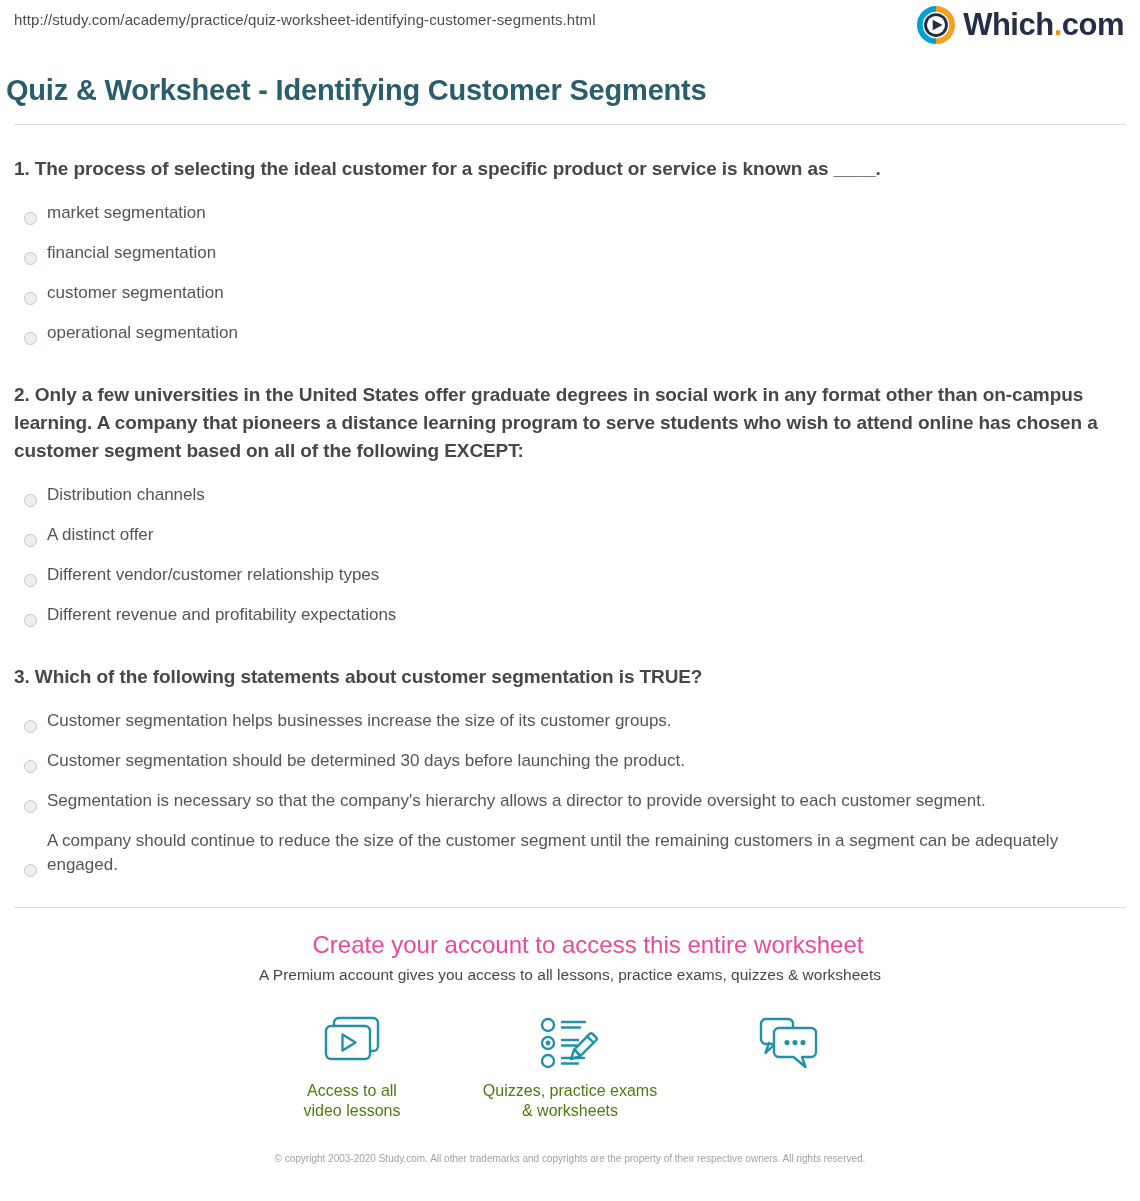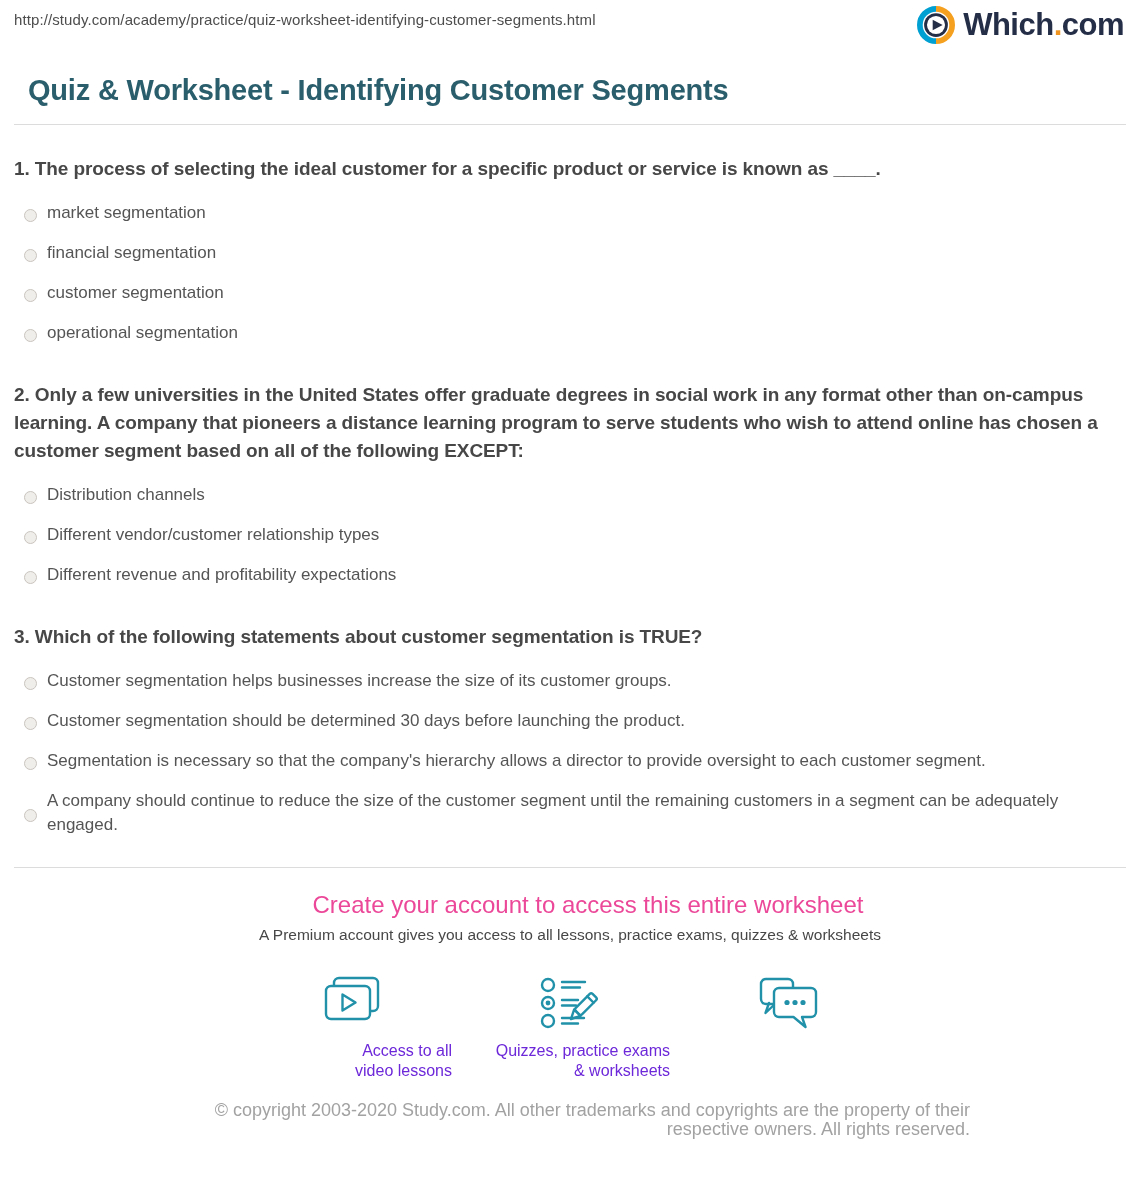--- a/index.html
+++ b/index.html
@@ -15,54 +15,54 @@
   
   .header { position: relative; height: 58px; }
   .url { position: absolute; left: 14px; top: 11px; font-size: 15px; color: #4d4d4d; letter-spacing: 0.1px; }
   .logo { position: absolute; right: 16px; top: 6px; display: flex; align-items: center; }
   .logo-icon { width: 38px; height: 38px; margin-right: 8px; }
   .logo-text { font-size: 31px; font-weight: bold; color: #252e47; letter-spacing: -0.5px; }
   .logo-dot { color: #ef951f; }
 
   
   h1.title {
-    margin: 16px 14px 0 28px;
+    margin: 16px 14px 0 6px;
     font-size: 29px; line-height: 32px; font-weight: bold;
     color: #2a5e6c; letter-spacing: -0.2px;
   }
   .divider { border: none; border-top: 1px solid #dcdcdc; margin: 18px 14px 0 14px; }
 
   
   .questions { margin: 12px 14px; }
   .question { margin-top: 28px; }
   .question:first-child { margin-top: 30px; }
   .q-text { font-size: 19px; font-weight: bold; color: #474747; line-height: 28px; max-width: 1110px; letter-spacing: -0.1px; }
   .options { margin-top: 10px; }
-  .option { display: flex; align-items: center; padding: 8px 0 8px 10px; cursor: pointer; }
+  .option { display: flex; align-items: flex-end; padding: 8px 0 8px 10px; cursor: pointer; }
   .radio {
     flex: 0 0 13px; width: 13px; height: 13px; margin: 5px 0 0 0;
     border: 1px solid #c9c4be; border-radius: 50%;
     background: #f0eeeb;
   }
   .option-label { margin-left: 10px; font-size: 17px; color: #555; line-height: 24px; max-width: 1040px; }
 
   
   .cta { text-align: center; }
   .cta-divider { border: none; border-top: 1px solid #dcdcdc; margin: 22px 14px 0 14px; }
   .cta-heading { margin-top: 22px; font-size: 24px; font-weight: normal; color: #ec4899; line-height: 30px; padding-left: 36px; }
   .cta-sub { margin-top: 5px; font-size: 15.5px; color: #474747; line-height: 20px; }
 
   .features { display: flex; justify-content: center; gap: 18px; margin-top: 30px; }
   .feature { width: 200px; text-align: center; }
   .feature-icon { height: 54px; display: flex; justify-content: center; align-items: flex-start; }
   .feature-icon svg { stroke: #2191a9; }
-  .feature-label { margin-top: 12px; font-size: 16px; color: #6d28d9; line-height: 20px; text-align: right; }
-
-  
-  .footer { margin: 20px auto 0 auto; max-width: 800px; text-align: right; font-size: 18px; color: #a2a2a2; line-height: 19px; }
+  .feature-label { margin-top: 12px; font-size: 16px; color: #4d7c0f; line-height: 20px; }
+
+  
+  .footer { margin: 28px auto 0 auto; max-width: 800px; text-align: center; font-size: 10px; color: #a2a2a2; line-height: 19px; }
 </style>
 </head>
 <body>
 
 <div class="page">
 
   <div class="header">
     <div class="url">http://study.com/academy/practice/quiz-worksheet-identifying-customer-segments.html</div>
     <div class="logo">
       <svg class="logo-icon" viewBox="0 0 40 40" width="38" height="38">
@@ -106,20 +106,24 @@
     </section>
 
     <section class="question">
       <h2 class="q-text">2. Only a few universities in the United States offer graduate degrees in social work in any format other than on-campus learning. A company that pioneers a distance learning program to serve students who wish to attend online has chosen a customer segment based on all of the following EXCEPT:</h2>
       <div class="options">
     <div class="option">
       <span class="radio"></span>
       <span class="option-label">Distribution channels</span>
     </div>
 
+    <div class="option">
+      <span class="radio"></span>
+      <span class="option-label">A distinct offer</span>
+    </div>
 
     <div class="option">
       <span class="radio"></span>
       <span class="option-label">Different vendor/customer relationship types</span>
     </div>
 
     <div class="option">
       <span class="radio"></span>
       <span class="option-label">Different revenue and profitability expectations</span>
     </div>

